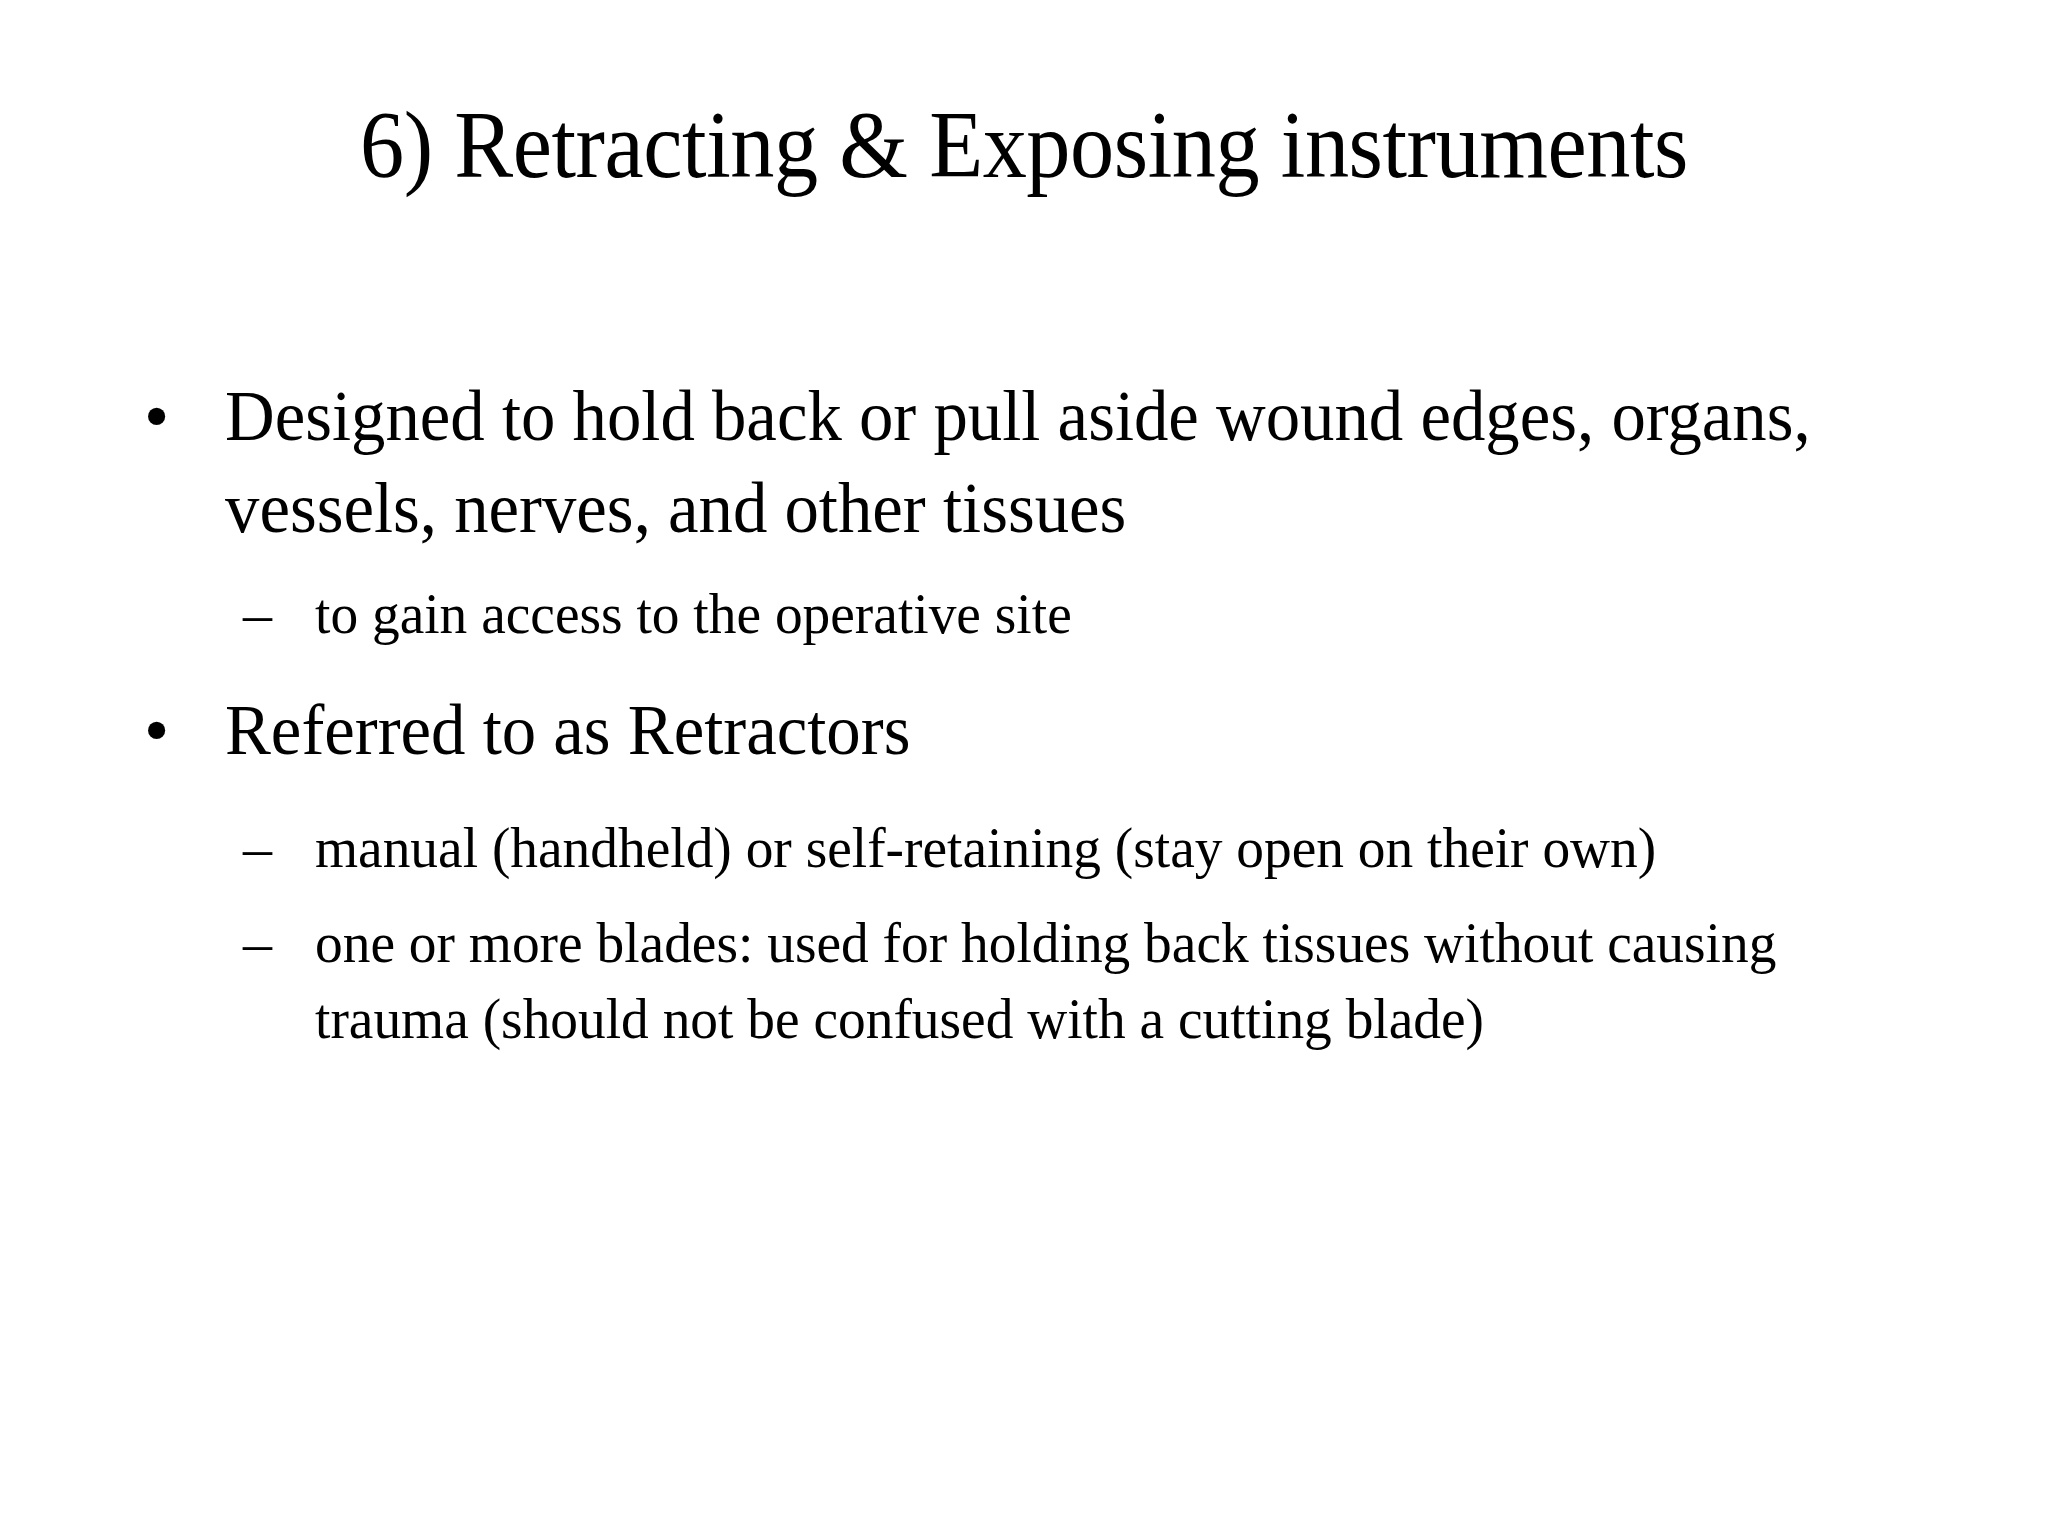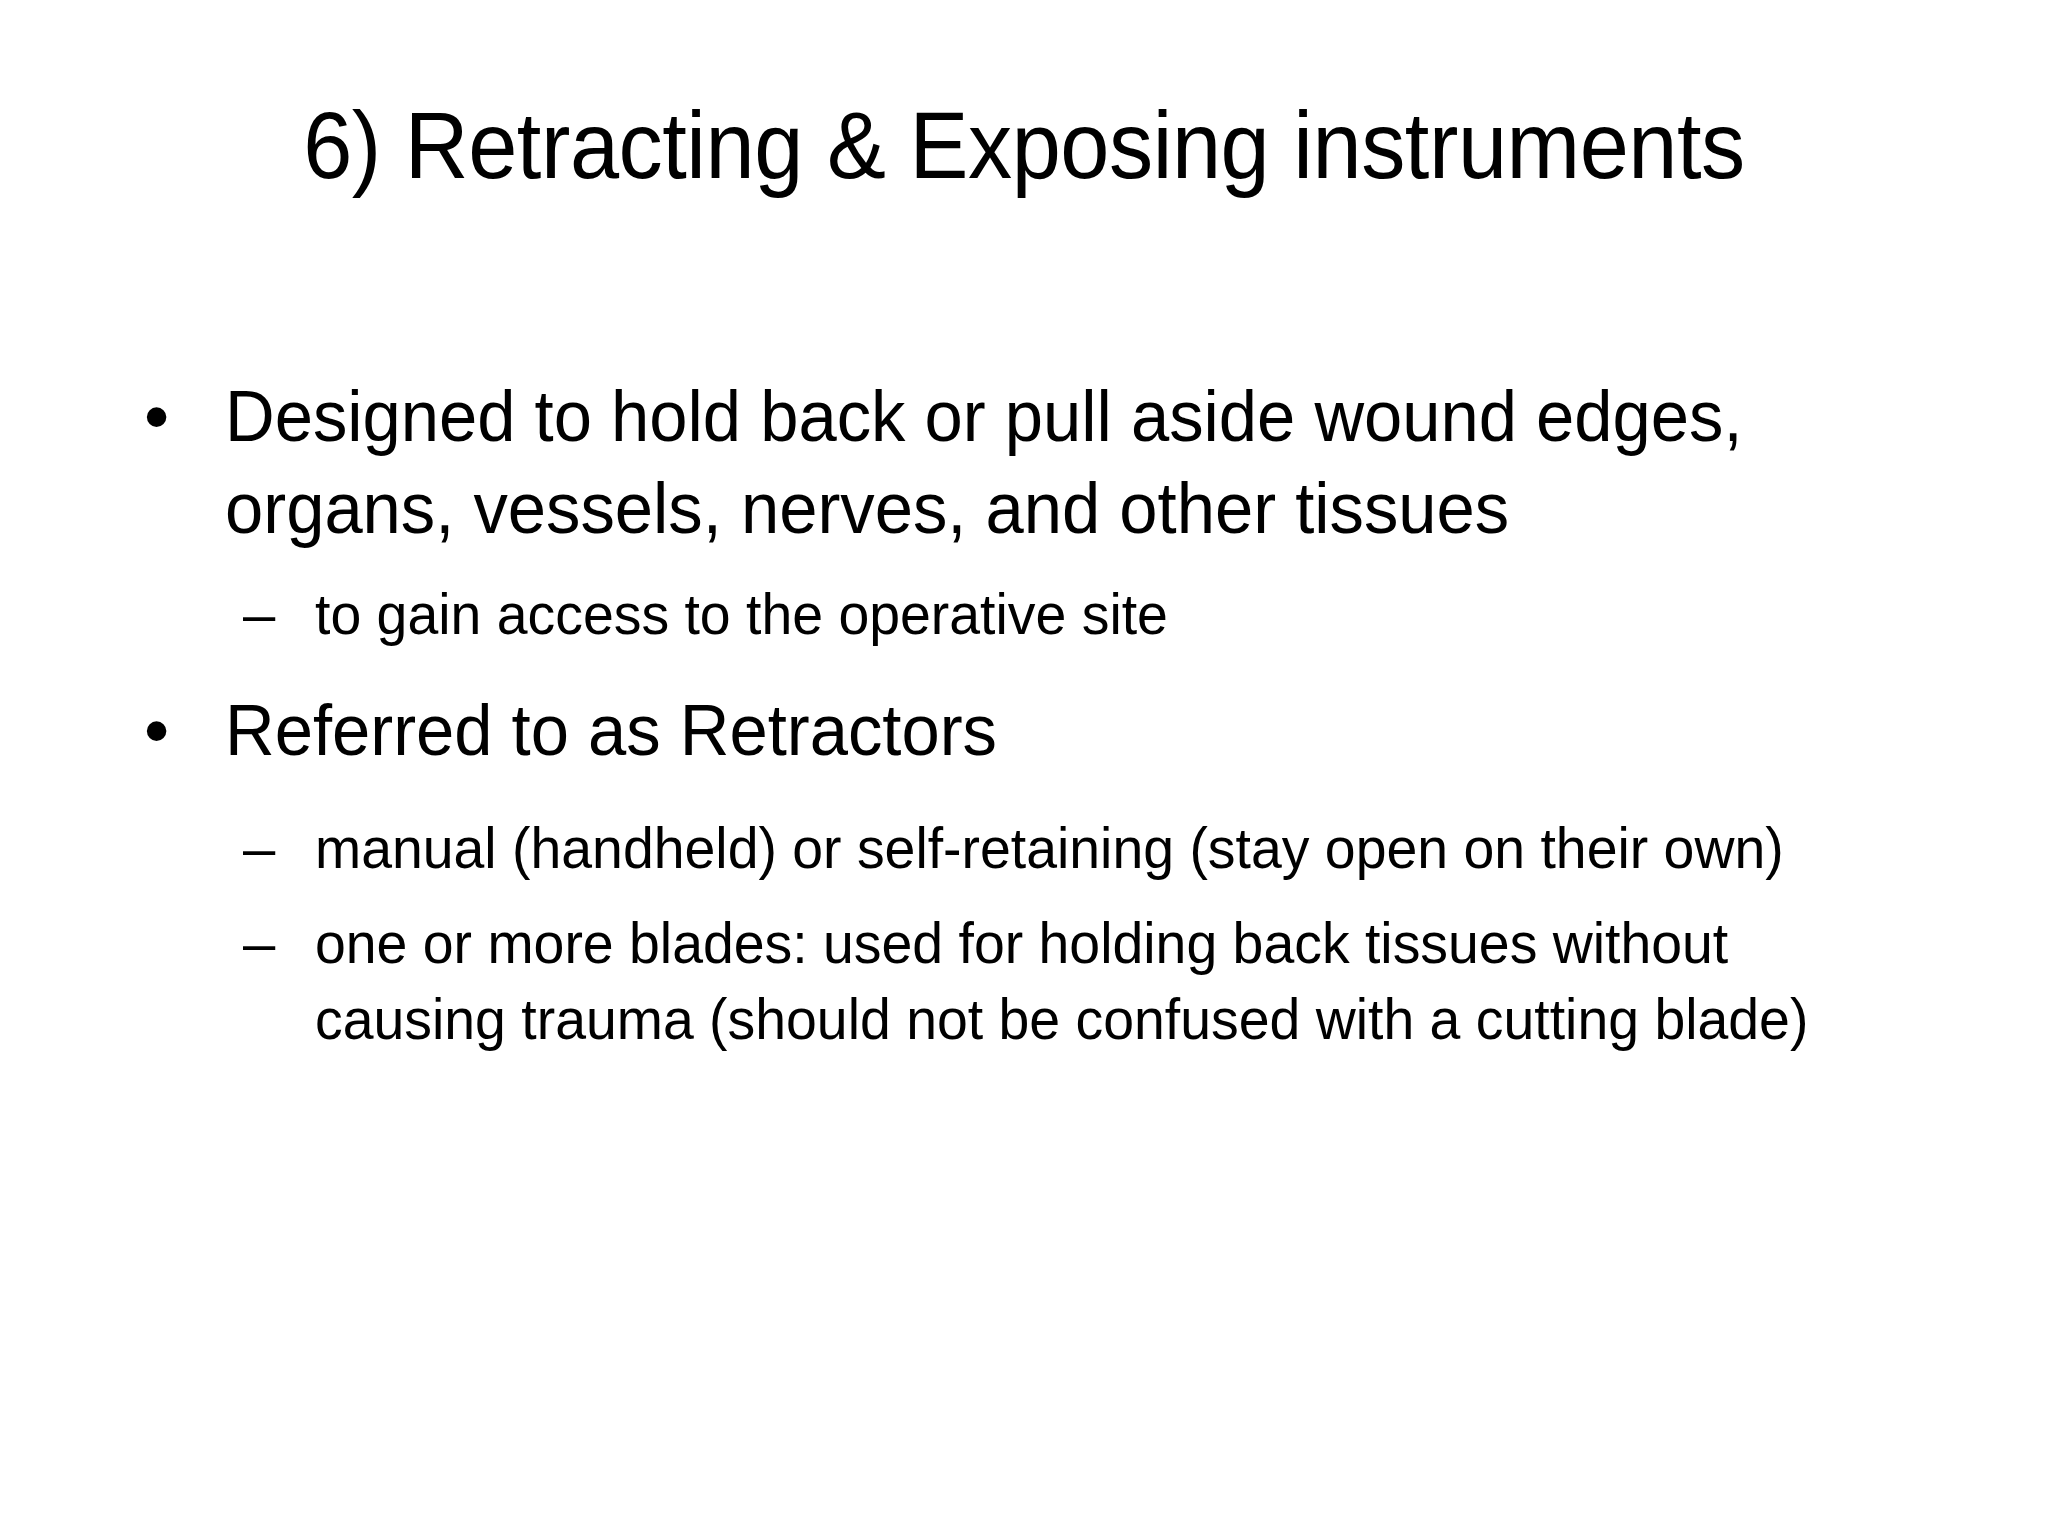--- a/index.html
+++ b/index.html
@@ -14,20 +14,21 @@
     color: #000000;
     overflow: hidden;
   }
 
   .slide {
     position: relative;
     width: 2048px;
     height: 1319px;
     background: #ffffff;
     box-sizing: border-box;
+    font-family: Liberation Serif, serif;
   }
 
   
   .slide-title {
     position: absolute;
     left: 0;
     right: 0;
     top: 96px;
     text-align: center;
     font-size: 95px;

